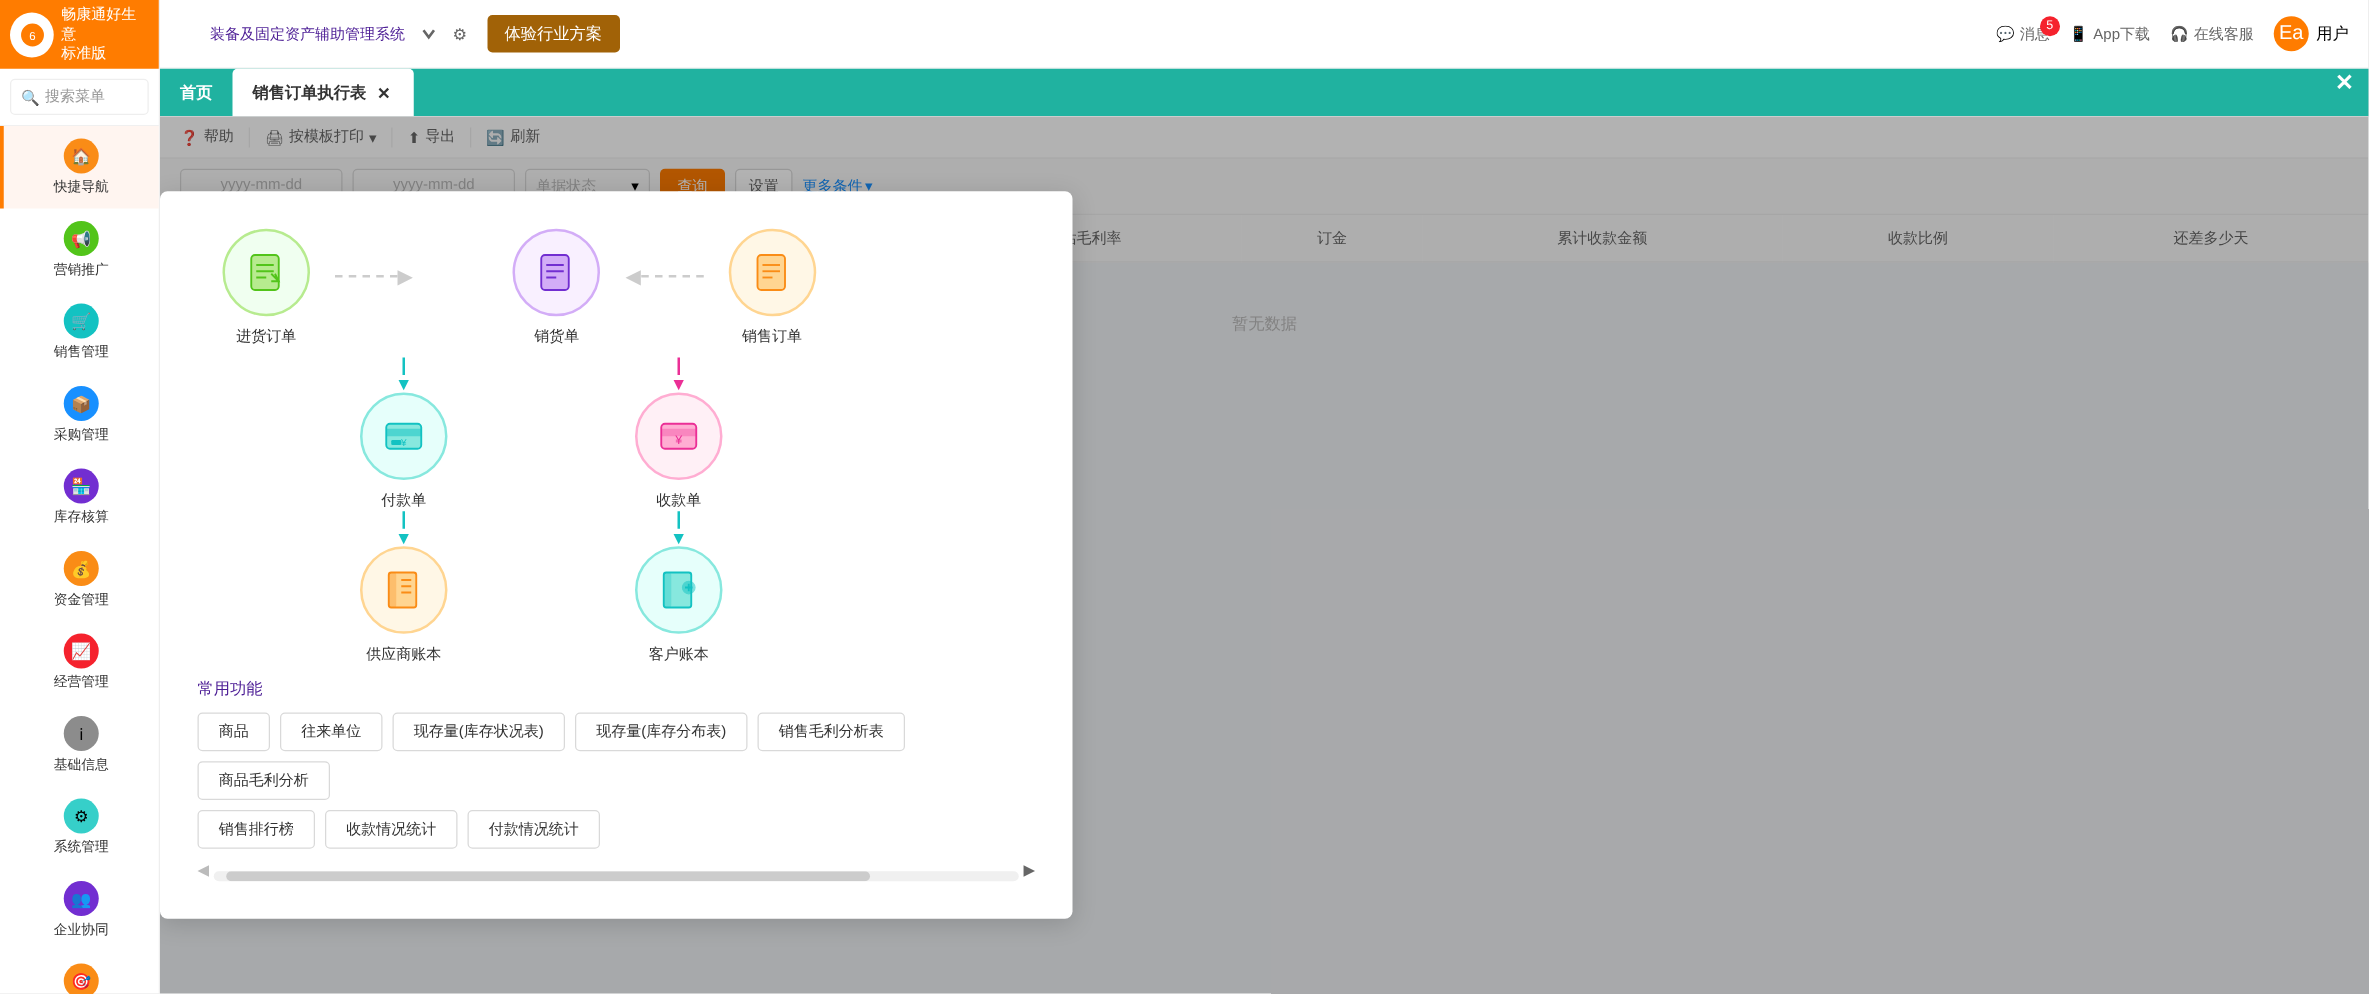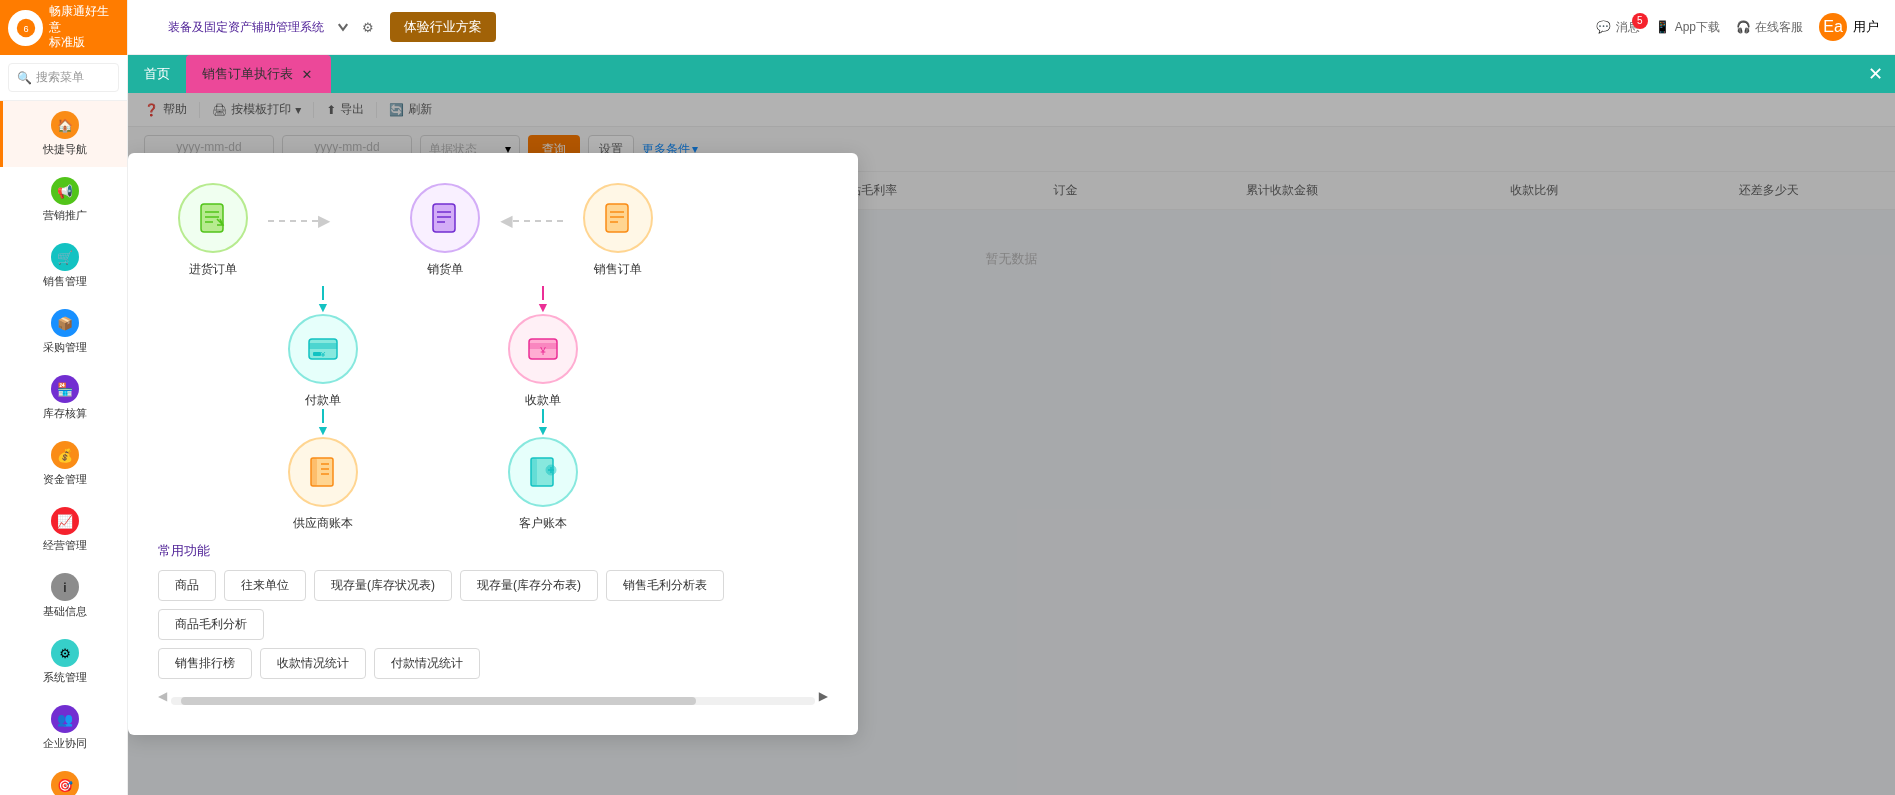--- a/index.html
+++ b/index.html
@@ -39,23 +39,23 @@
     .header-dropdown { display: flex; align-items: center; gap: 4px; cursor: pointer; color: #666; }
     .header-dropdown svg { width: 14px; height: 14px; }
     .header-settings { cursor: pointer; color: #666; }
     .header-try-btn { background: #a16207; color: #fff; border: none; border-radius: 4px; padding: 6px 14px; cursor: pointer; font-size: 13px; margin-left: 4px; }
     .header-right { margin-left: auto; display: flex; align-items: center; gap: 16px; }
     .header-action { display: flex; align-items: center; gap: 4px; color: #666; cursor: pointer; font-size: 12px; position: relative; }
     .badge { background: #f5222d; color: #fff; border-radius: 50%; width: 16px; height: 16px; font-size: 10px; display: flex; align-items: center; justify-content: center; position: absolute; top: -6px; right: -8px; }
     .user-avatar { width: 28px; height: 28px; background: #ff7c00; border-radius: 50%; display: flex; align-items: center; justify-content: center; color: #fff; font-size: 16px; }
 
     
-    .tab-bar { height: 38px; background: #20b2a0; display: flex; align-items: center; padding: 0 0; }
+    .tab-bar { height: 38px; background: #20b2a0; display: flex; align-items: flex-start; padding: 0 0; font-weight: bold; }
     .tab-item { padding: 0 16px; height: 38px; display: flex; align-items: center; cursor: pointer; font-size: 13px; color: #fff; gap: 6px; }
-    .tab-item.active { background: #ec4899; color: #333; border-radius: 4px 4px 0 0; }
+    .tab-item.active { background: #ffffff; color: #333; border-radius: 4px 4px 0 0; }
     .tab-item.home { background: transparent; }
     .tab-close { width: 16px; height: 16px; display: flex; align-items: center; justify-content: center; border-radius: 50%; cursor: pointer; }
     .main-close-btn { margin-left: auto; margin-right: 12px; color: #fff; cursor: pointer; font-size: 18px; }
 
     
     .page-content { flex: 1; background: #f0f2f5; display: flex; flex-direction: column; position: relative; overflow: hidden; }
 
     
     .page-toolbar { background: #fff; padding: 8px 16px; display: flex; align-items: center; gap: 12px; border-bottom: 1px solid #eee; }
     .toolbar-action { display: flex; align-items: center; gap: 4px; color: #666; cursor: pointer; font-size: 12px; }

